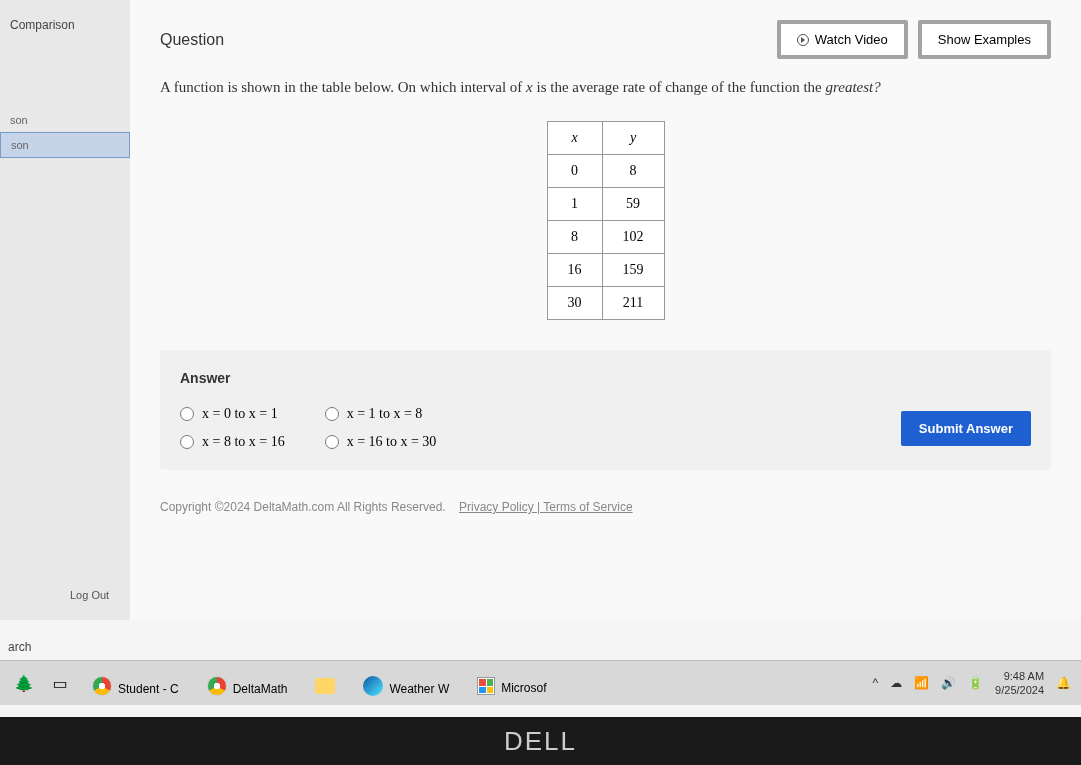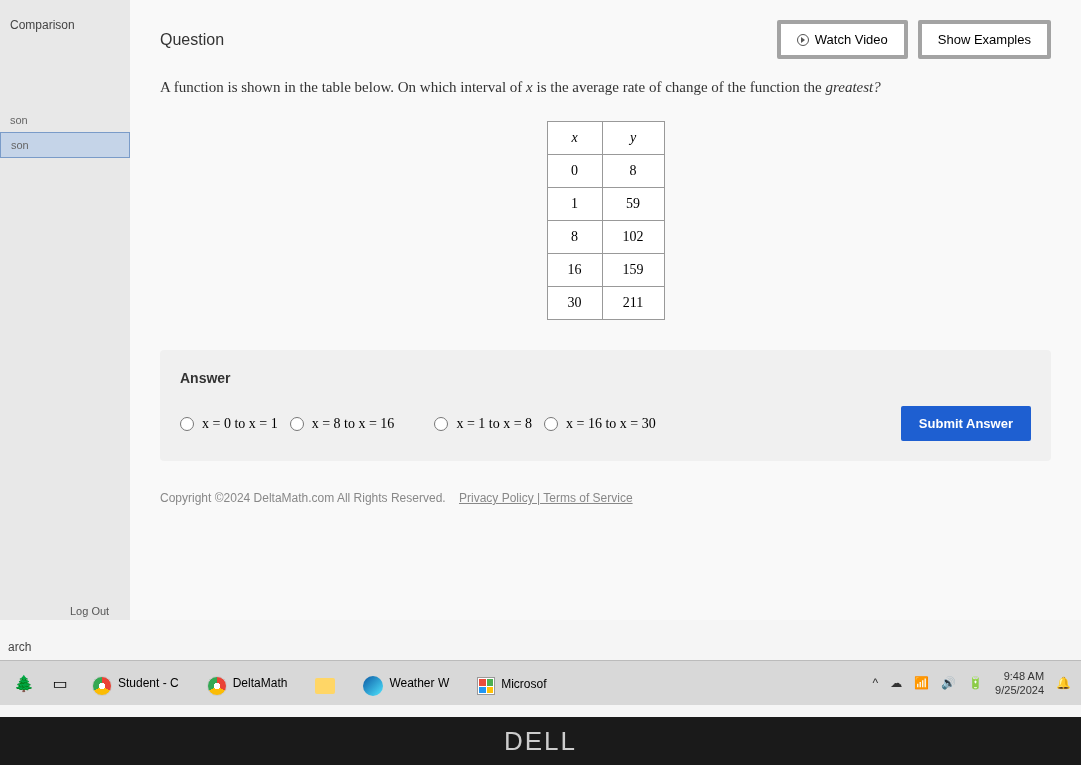--- a/index.html
+++ b/index.html
@@ -37,21 +37,21 @@
       font-size: 11px;
       color: #666;
     }
     .sidebar-item.selected {
       background: #c5d4e8;
       border: 1px solid #7a9bc8;
     }
     .logout {
       position: absolute;
       left: 70px;
-      bottom: 148px;
+      bottom: 164px;
       font-size: 11px;
       color: #555;
       cursor: pointer;
     }
     .main-content {
       flex: 1;
       background: #f9f9f9;
       padding: 20px 30px;
       position: relative;
     }
@@ -134,21 +134,21 @@
       color: #333;
       margin-bottom: 20px;
     }
     .answer-grid {
       display: flex;
       align-items: center;
       gap: 40px;
     }
     .answer-col {
       display: flex;
-      flex-direction: row;
+      flex-direction: column;
       gap: 12px;
     }
     .answer-option {
       display: flex;
       align-items: center;
       gap: 8px;
       font-family: Georgia, serif;
       font-size: 14px;
       cursor: pointer;
     }
@@ -200,21 +200,21 @@
     .taskbar-icon {
       width: 28px;
       height: 28px;
       display: flex;
       align-items: center;
       justify-content: center;
       font-size: 16px;
     }
     .taskbar-app {
       display: flex;
-      align-items: flex-start;
+      align-items: flex-end;
       gap: 6px;
       padding: 4px 10px;
       font-size: 12px;
       cursor: pointer;
       margin-top: 6px;
     }
     .taskbar-app .app-icon {
       width: 20px;
       height: 20px;
       border-radius: 50%;

